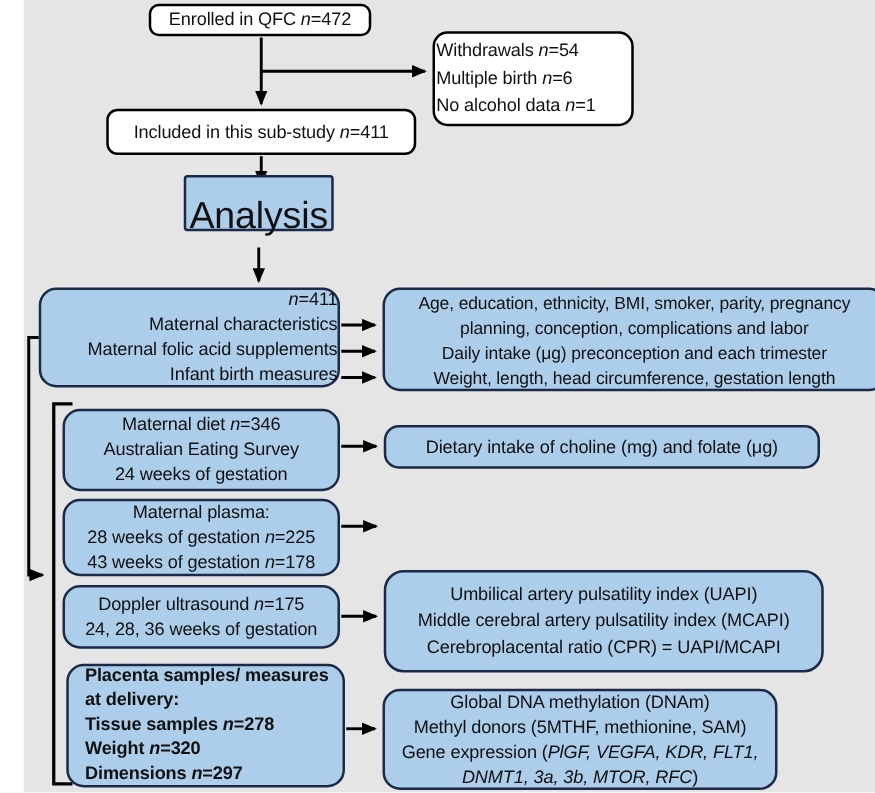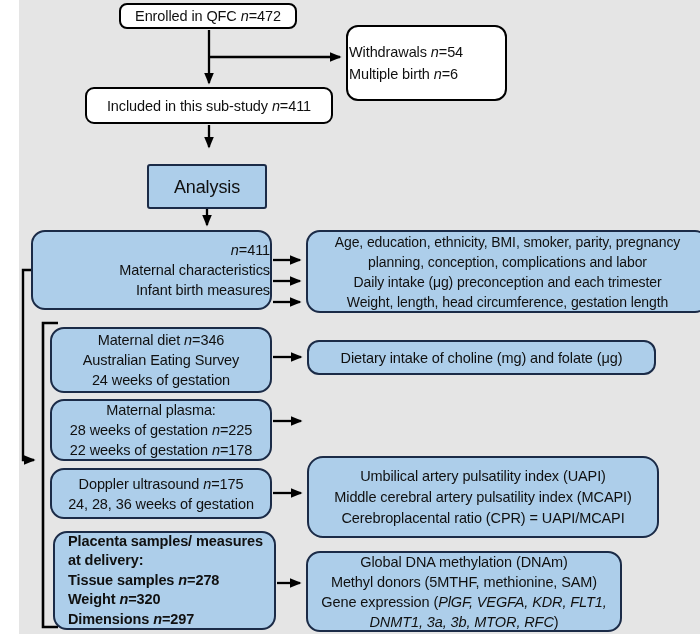--- a/index.html
+++ b/index.html
@@ -19,21 +19,21 @@
     text-align:center; font-size:14.5px; line-height:20px; letter-spacing:-0.1px;
   }
   .box > div { white-space:nowrap; }
   .white { background:#ffffff; border:2px solid #000000; border-radius:9px; }
   .blue  { background:var(--fill,#ADCEEA); border:2.5px solid var(--border,#1B2B47); border-radius:14px; }
   .leftalign { align-items:flex-start; text-align:left; }
 
   #enrolled   { left:100px; top:3px;   width:178px; height:26px; border-radius:8px; }
   #exclusions { left:327px; top:25px;  width:161px; height:76px; border-radius:12px; padding-left:1px; line-height:22px; }
   #included   { left:66px;  top:87px;  width:248px; height:37px; }
-  #analysis   { left:128px; top:164px; width:120px; height:45px; border-radius:3px; font-size:18px; }
+  #analysis   { left:128px; top:140px; width:120px; height:45px; border-radius:3px; font-size:30px;justify-content:flex-end; }
 
   #l1 { left:12px;  top:230px; width:241px; height:80px;align-items:flex-end; }
   #r1 { left:287px; top:230px; width:403px; height:83px; font-size:14px; }
   #l2 { left:31px;  top:327px; width:222px; height:66px; }
   #r2 { left:288px; top:340px; width:349px; height:35px; border-radius:12px; }
   #l3 { left:31px;  top:399px; width:222px; height:62px; }
   #r3 { left:288px; top:404px; width:349px; height:35px; border-radius:12px; }
   #l4 { left:31px;  top:468px; width:222px; height:51px; }
   #r4 { left:288px; top:456px; width:352px; height:82px; line-height:21px; border-radius:16px; }
   #l5 { left:34px;  top:531px; width:223px; height:99px; line-height:19.4px; padding-left:13px;font-weight:bold; }
@@ -65,33 +65,35 @@
     <path class="fl" d="M39,323 L24,323 L24,627 L39,627" stroke-width="2.6"></path>
   </svg>
 
   <div class="box white" id="enrolled">
       <div><span>Enrolled in QFC </span><i>n</i><span>=472</span></div>
     </div>
 
   <div class="box white leftalign" id="exclusions">
       <div><span>Withdrawals </span><i>n</i><span>=54</span></div>
       <div><span>Multiple birth </span><i>n</i><span>=6</span></div>
+      <div><span>No alcohol data </span><i>n</i><span>=1</span></div>
     </div>
 
   <div class="box white" id="included">
       <div><span>Included in this sub-study </span><i>n</i><span>=411</span></div>
     </div>
 
   <div class="box blue" id="analysis">
     <div>Analysis</div>
   </div>
 
   <div class="box blue" id="l1">
       <div><i>n</i><span>=411</span></div>
       <div><span>Maternal characteristics</span></div>
+      <div><span>Maternal folic acid supplements</span></div>
       <div><span>Infant birth measures</span></div>
     </div>
   <div class="box blue" id="r1">
       <div><span>Age, education, ethnicity, BMI, smoker, parity, pregnancy</span></div>
       <div><span>planning, conception, complications and labor</span></div>
       <div><span>Daily intake (μg) preconception and each trimester</span></div>
       <div><span>Weight, length, head circumference, gestation length</span></div>
     </div>
 
   <div class="box blue" id="l2">
@@ -99,21 +101,21 @@
       <div><span>Australian Eating Survey</span></div>
       <div><span>24 weeks of gestation</span></div>
     </div>
   <div class="box blue" id="r2">
       <div><span>Dietary intake of choline (mg) and folate (μg)</span></div>
     </div>
 
   <div class="box blue" id="l3">
       <div><span>Maternal plasma:</span></div>
       <div><span>28 weeks of gestation </span><i>n</i><span>=225</span></div>
-      <div><span>22 weeks of gestation </span><i>n</i><span>=178</span></div>
+      <div><span>43 weeks of gestation </span><i>n</i><span>=178</span></div>
     </div>
 
   <div class="box blue" id="l4">
       <div><span>Doppler ultrasound </span><i>n</i><span>=175</span></div>
       <div><span>24, 28, 36 weeks of gestation</span></div>
     </div>
   <div class="box blue" id="r4">
       <div><span>Umbilical artery pulsatility index (UAPI)</span></div>
       <div><span>Middle cerebral artery pulsatility index (MCAPI)</span></div>
       <div><span>Cerebroplacental ratio (CPR) = UAPI/MCAPI</span></div>

